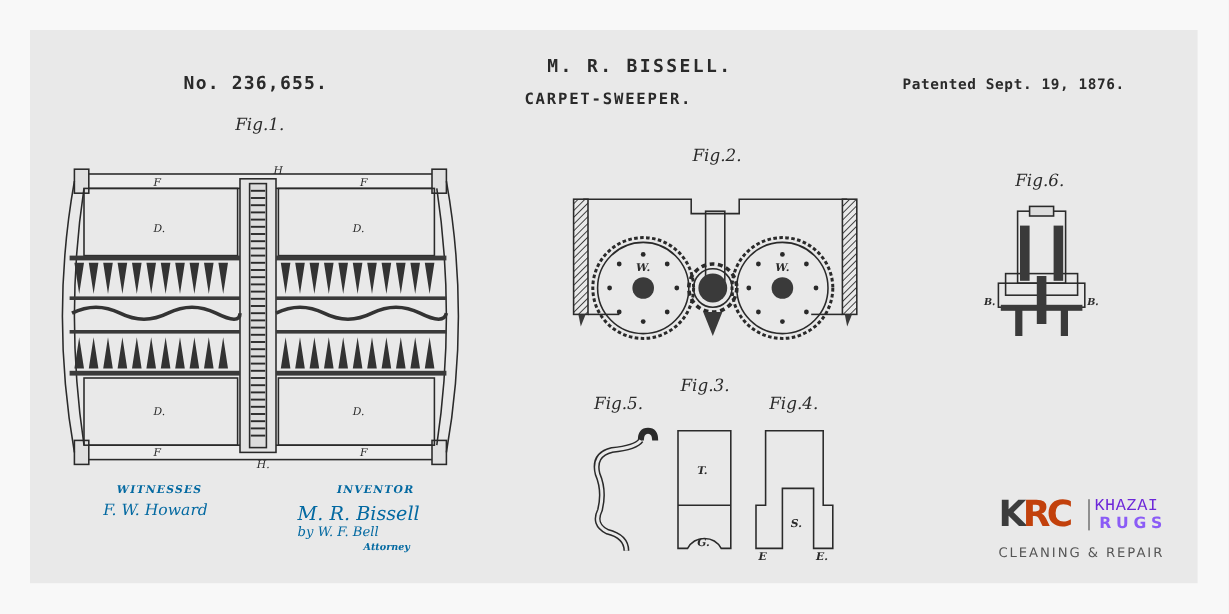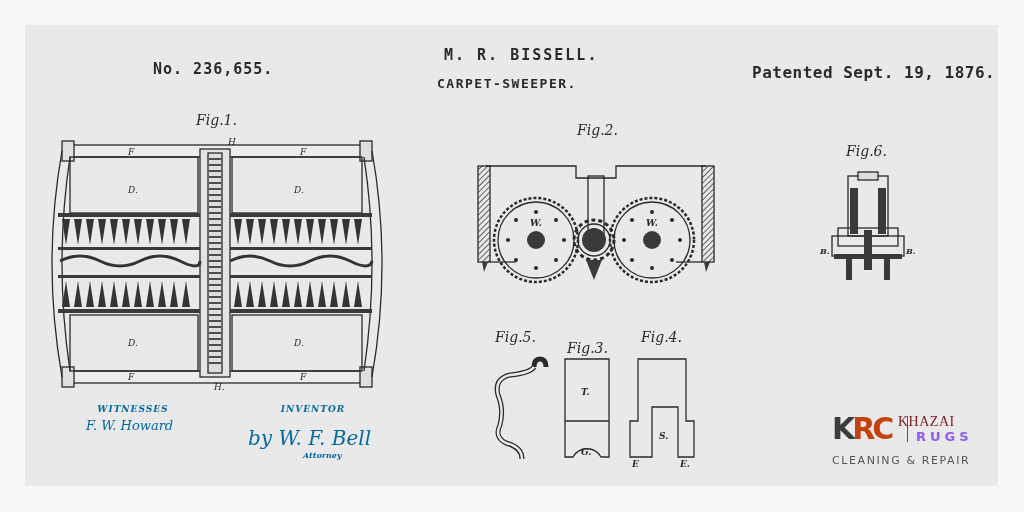--- a/index.html
+++ b/index.html
@@ -1,52 +1,52 @@
 <!DOCTYPE html>
 <html><head>
 <meta charset="utf-8">
 <style>
   html, body { margin:0; padding:0; }
   body { width:1024px; height:512px; background:#f8f8f8; position:relative; overflow:hidden; font-family:"DejaVu Serif", serif; }
   .panel { position:absolute; left:25px; top:25px; width:973px; height:461px; background:#e9e9e9; }
   .hdr { position:absolute; font-family:"DejaVu Sans Mono", monospace; color:#2a2a2a; font-weight:bold; white-space:nowrap; }
   .patno { left:153px; top:60px; font-size:15px; letter-spacing:1px; }
-  .inventor { left:444px; top:46px; font-size:15px; letter-spacing:2px;text-align:center; }
+  .inventor { left:456px; top:46px; font-size:15px; letter-spacing:2px;text-align:center; }
   .title { left:437px; top:76px; font-size:13px; letter-spacing:1.5px; }
-  .patdate { left:752px; top:63px; font-size:16px; letter-spacing:0.5px; }
+  .patdate { left:752px; top:63px; font-size:12px; letter-spacing:0.5px; }
   .figlbl { position:absolute; font-family:"DejaVu Serif", serif; font-style:italic; font-size:14px; color:#2a2a2a; white-space:nowrap; }
   .sigblock { position:absolute; font-family:"DejaVu Serif", serif; color:#0369a1; }
   .sig-h { font-size:9px; font-style:italic; font-weight:bold; letter-spacing:1px; text-align:center; }
   .sig-n { font-style:italic; font-size:15px; white-space:nowrap; }
   .sig-small { font-style:italic; font-size:8px; font-weight:bold; }
   svg { position:absolute; overflow:visible; }
   .logo { position:absolute; left:832px; top:414px; width:160px; height:60px; }
   .logo-krc { position:absolute; left:0; top:0; font-family:"DejaVu Sans", sans-serif; font-weight:bold; font-size:30px; letter-spacing:-3px; line-height:30px; }
   .logo-k { color:#3c3c3c; }
   .logo-rc { color:#c2410c; }
   .logo-sep { position:absolute; left:75px; top:2px; width:1px; height:26px; background:#555; }
-  .logo-khazai { position:absolute; left:66px; top:0; font-family:Liberation Serif, serif; font-size:14px; color:#7f1d1d; letter-spacing:0.5px; line-height:16px; }
+  .logo-khazai { position:absolute; left:80px; top:0; font-family:Liberation Mono, monospace; font-size:14px; color:#6d28d9; letter-spacing:0.5px; line-height:16px; }
   .logo-rugs { position:absolute; left:84px; top:16px; font-family:"DejaVu Sans", sans-serif; font-weight:bold; font-size:13px; color:#8b5cf6; letter-spacing:4px; line-height:14px; }
   .logo-tag { position:absolute; left:0; top:40px; font-family:"DejaVu Sans", sans-serif; font-size:11px; color:#555; letter-spacing:1.6px; white-space:nowrap; }
 </style>
 </head>
 <body>
 
 <div class="panel"></div>
 
 <div class="hdr patno">No. 236,655.</div>
 <div class="hdr inventor">M. R. BISSELL.</div>
 <div class="hdr title">CARPET-SWEEPER.</div>
 <div class="hdr patdate">Patented Sept. 19, 1876.</div>
 
-<div class="figlbl" style="left:196px;top:112px;">Fig.1.</div>
+<div class="figlbl" style="left:196px;top:96px;">Fig.1.</div>
 <div class="figlbl" style="left:577px;top:122px;">Fig.2.</div>
 <div class="figlbl" style="left:846px;top:143px;">Fig.6.</div>
 <div class="figlbl" style="left:495px;top:329px;">Fig.5.</div>
-<div class="figlbl" style="left:567px;top:340px;">Fig.3.</div>
+<div class="figlbl" style="left:567px;top:314px;">Fig.3.</div>
 <div class="figlbl" style="left:641px;top:329px;">Fig.4.</div>
 
 <svg style="left:50px;top:135px;" width="340" height="255" viewBox="0 0 340 255">
   <g fill="none" stroke="#2a2a2a" stroke-width="1.3">
 
     <rect x="18" y="10" width="300" height="12" fill="#ececec"></rect>
     <rect x="12" y="6" width="12" height="20" fill="#e0e0e0"></rect>
     <rect x="310" y="6" width="12" height="20" fill="#e0e0e0"></rect>
 
     <rect x="18" y="236" width="300" height="12" fill="#ececec"></rect>
@@ -241,21 +241,22 @@
   </g>
 </svg>
 
 <div class="sigblock" style="left:68px;top:404px;width:130px;">
   <div class="sig-h">WITNESSES</div>
   <div class="sig-n" style="margin-left:18px;margin-top:4px;font-size:13px;">F. W. Howard</div>
 </div>
 
 <div class="sigblock" style="left:248px;top:404px;width:130px;">
   <div class="sig-h">INVENTOR</div>
-  <div class="sig-n" style="margin-top:12px;font-size:20px;">by W. F. Bell</div>
+  <div class="sig-n" style="margin-top:4px;font-size:16px;">M. R. Bissell</div>
+  <div class="sig-n" style="margin-top:0;font-size:11px;">by W. F. Bell</div>
   <div class="sig-small" style="margin-left:55px;">Attorney</div>
 </div>
 
 <div class="logo">
   <div class="logo-krc"><span class="logo-k">K</span><span class="logo-rc">RC</span></div>
   <div class="logo-sep"></div>
   <div class="logo-khazai">KHAZAI</div>
   <div class="logo-rugs">RUGS</div>
   <div class="logo-tag">CLEANING &amp; REPAIR</div>
 </div>

